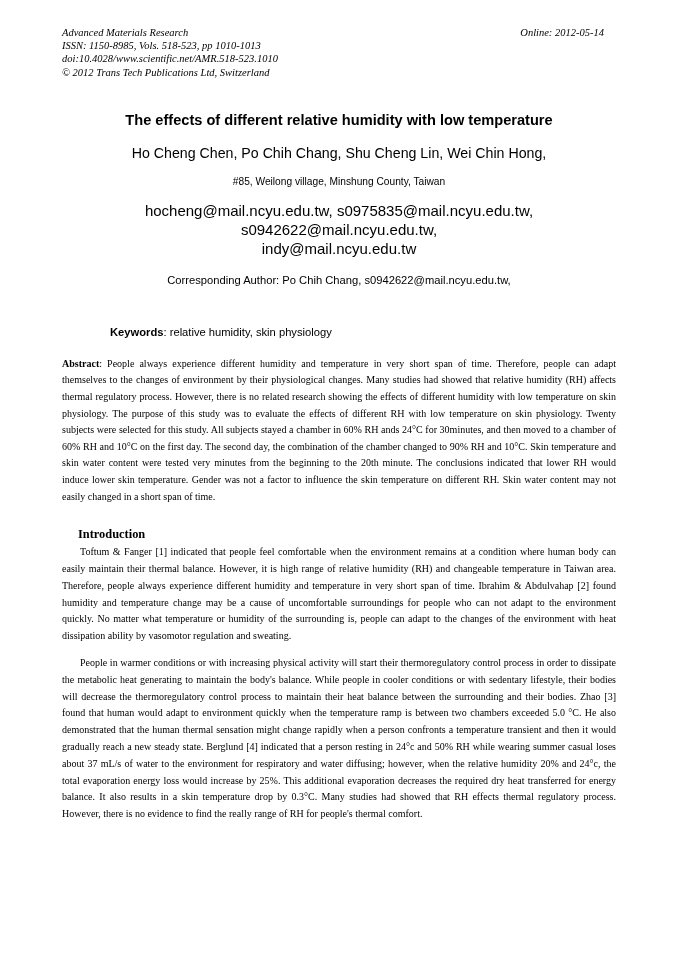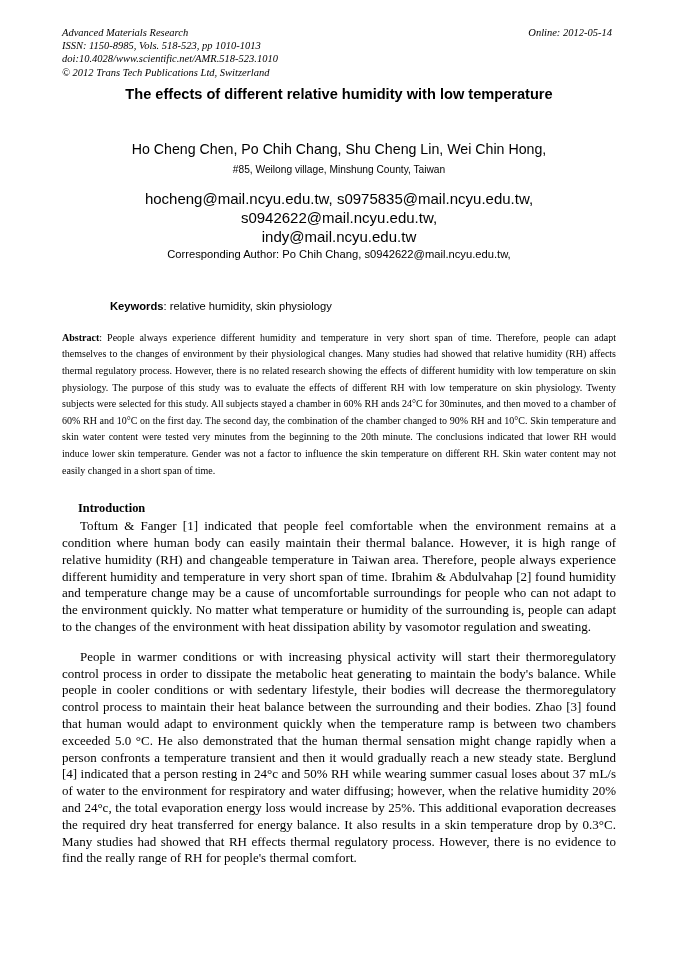--- a/index.html
+++ b/index.html
@@ -24,67 +24,69 @@
   
   .header {
     position: relative;
     font-style: italic;
     font-size: 10.5px;
     line-height: 13.2px;
     margin-bottom: 0;
   }
   .header-right {
     position: absolute;
-    right: 4px;
+    right: 12px;
     top: 0;
     font-style: italic;
     font-size: 10.5px;
   }
   .header-line {
     display: block;
     white-space: nowrap;
   }
   
   .title {
     text-align: center;
     font-family: "Liberation Sans", sans-serif;
     font-weight: bold;
     font-size: 14.6px;
     line-height: 30px;
+    margin-top: 26px;
   }
   .title .line2 {
     display: block;
   }
   
   .authors {
     text-align: center;
     font-family: "Liberation Sans", sans-serif;
     font-size: 14.2px;
-    margin-top: 30px;
+    margin-top: 8px;
     line-height: 20px;
   }
   .affil {
     text-align: center;
     font-family: "Liberation Sans", sans-serif;
     font-size: 10.2px;
-    margin-top: 4px;
+    margin-top: 12px;
     line-height: 14px;
   }
   .emails {
     text-align: center;
     font-family: "Liberation Sans", sans-serif;
     font-size: 15px;
     margin-top: 12px;
     line-height: 19px;
   }
   .emails .l2 { display: block; }
   .corresponding {
     text-align: center;
     font-family: "Liberation Sans", sans-serif;
     font-size: 11.2px;
+    margin-top: 14px;
     line-height: 16px;
   }
   
   .keywords {
     margin-top: 38px;
     font-family: "Liberation Sans", sans-serif;
     font-size: 11.2px;
     padding-left: 48px;
   }
   .keywords b { font-weight: bold; }
@@ -97,21 +99,21 @@
   }
   .abstract .lbl { font-weight: bold; }
   
   .sect-head {
     margin-top: 22px;
     font-weight: bold;
     font-size: 12.4px;
     margin-left: 16px;
   }
   .body-para {
-    font-size: 13px;
+    font-size: 10px;
     line-height: 16.8px;
     text-align: justify;
     text-indent: 18px;
     margin-top: 2px;
   }
   .body-para + .body-para { margin-top: 0; }
 </style>
 </head>
 <body>
 

